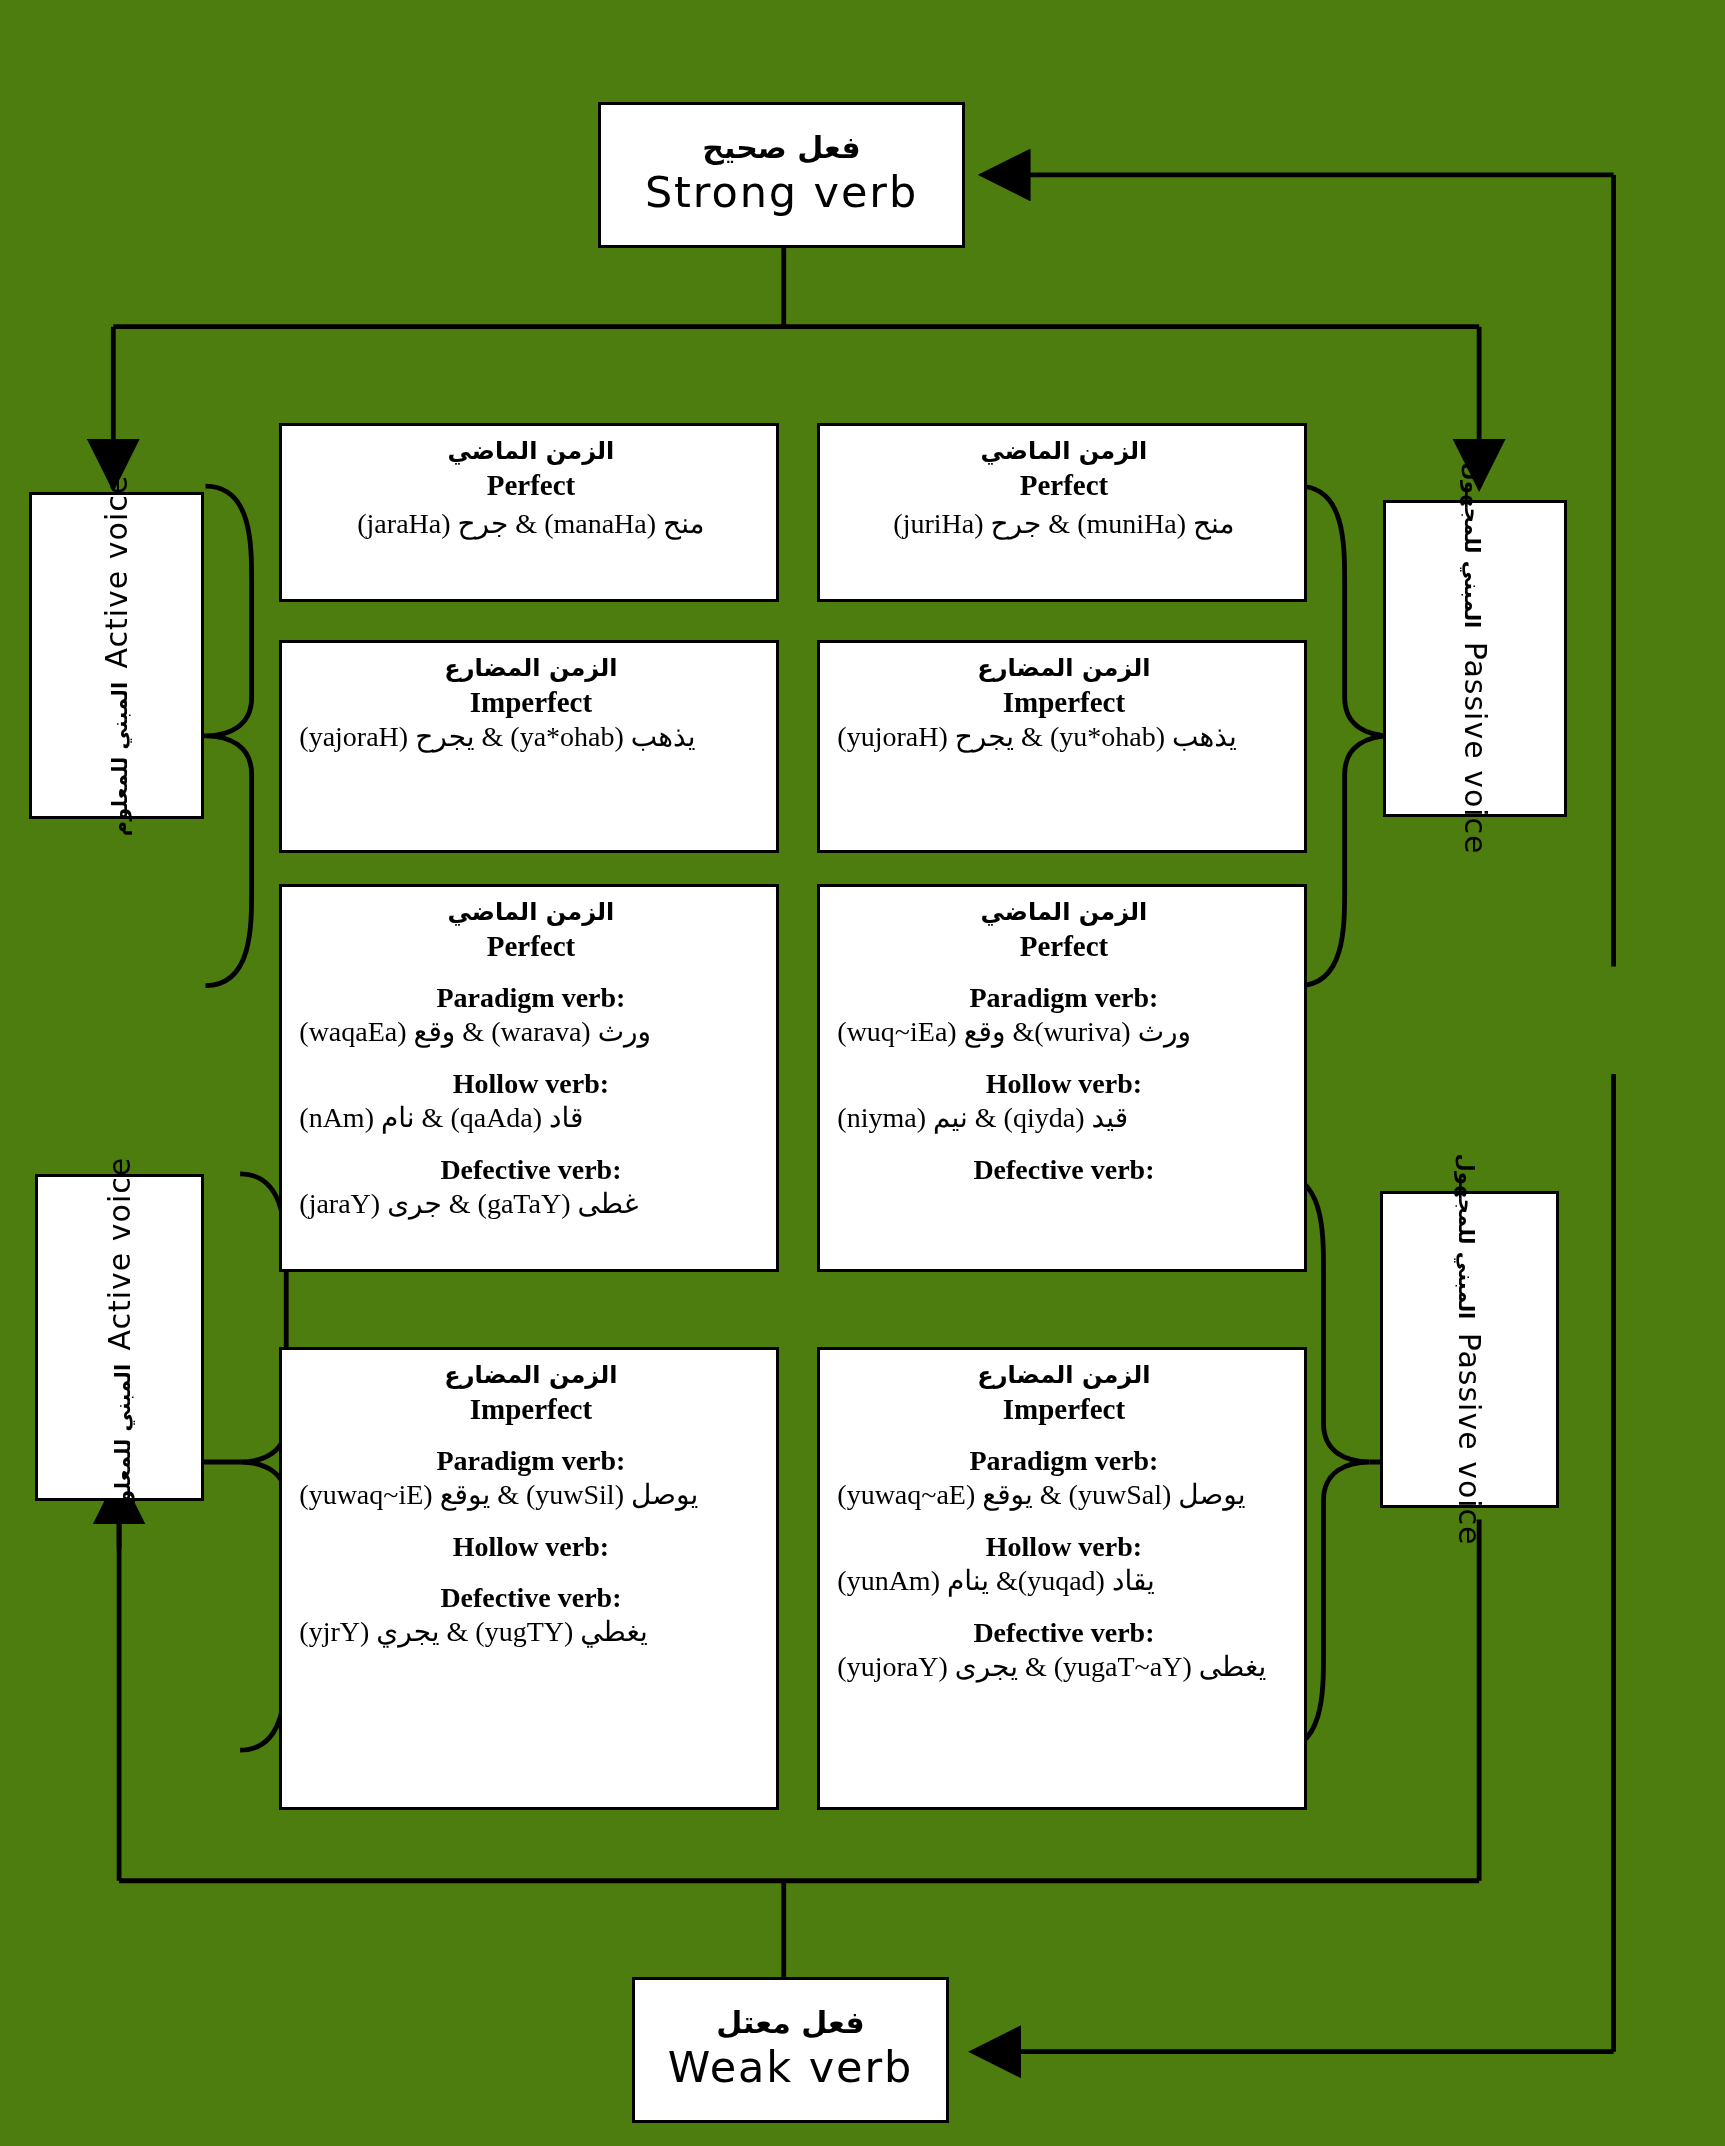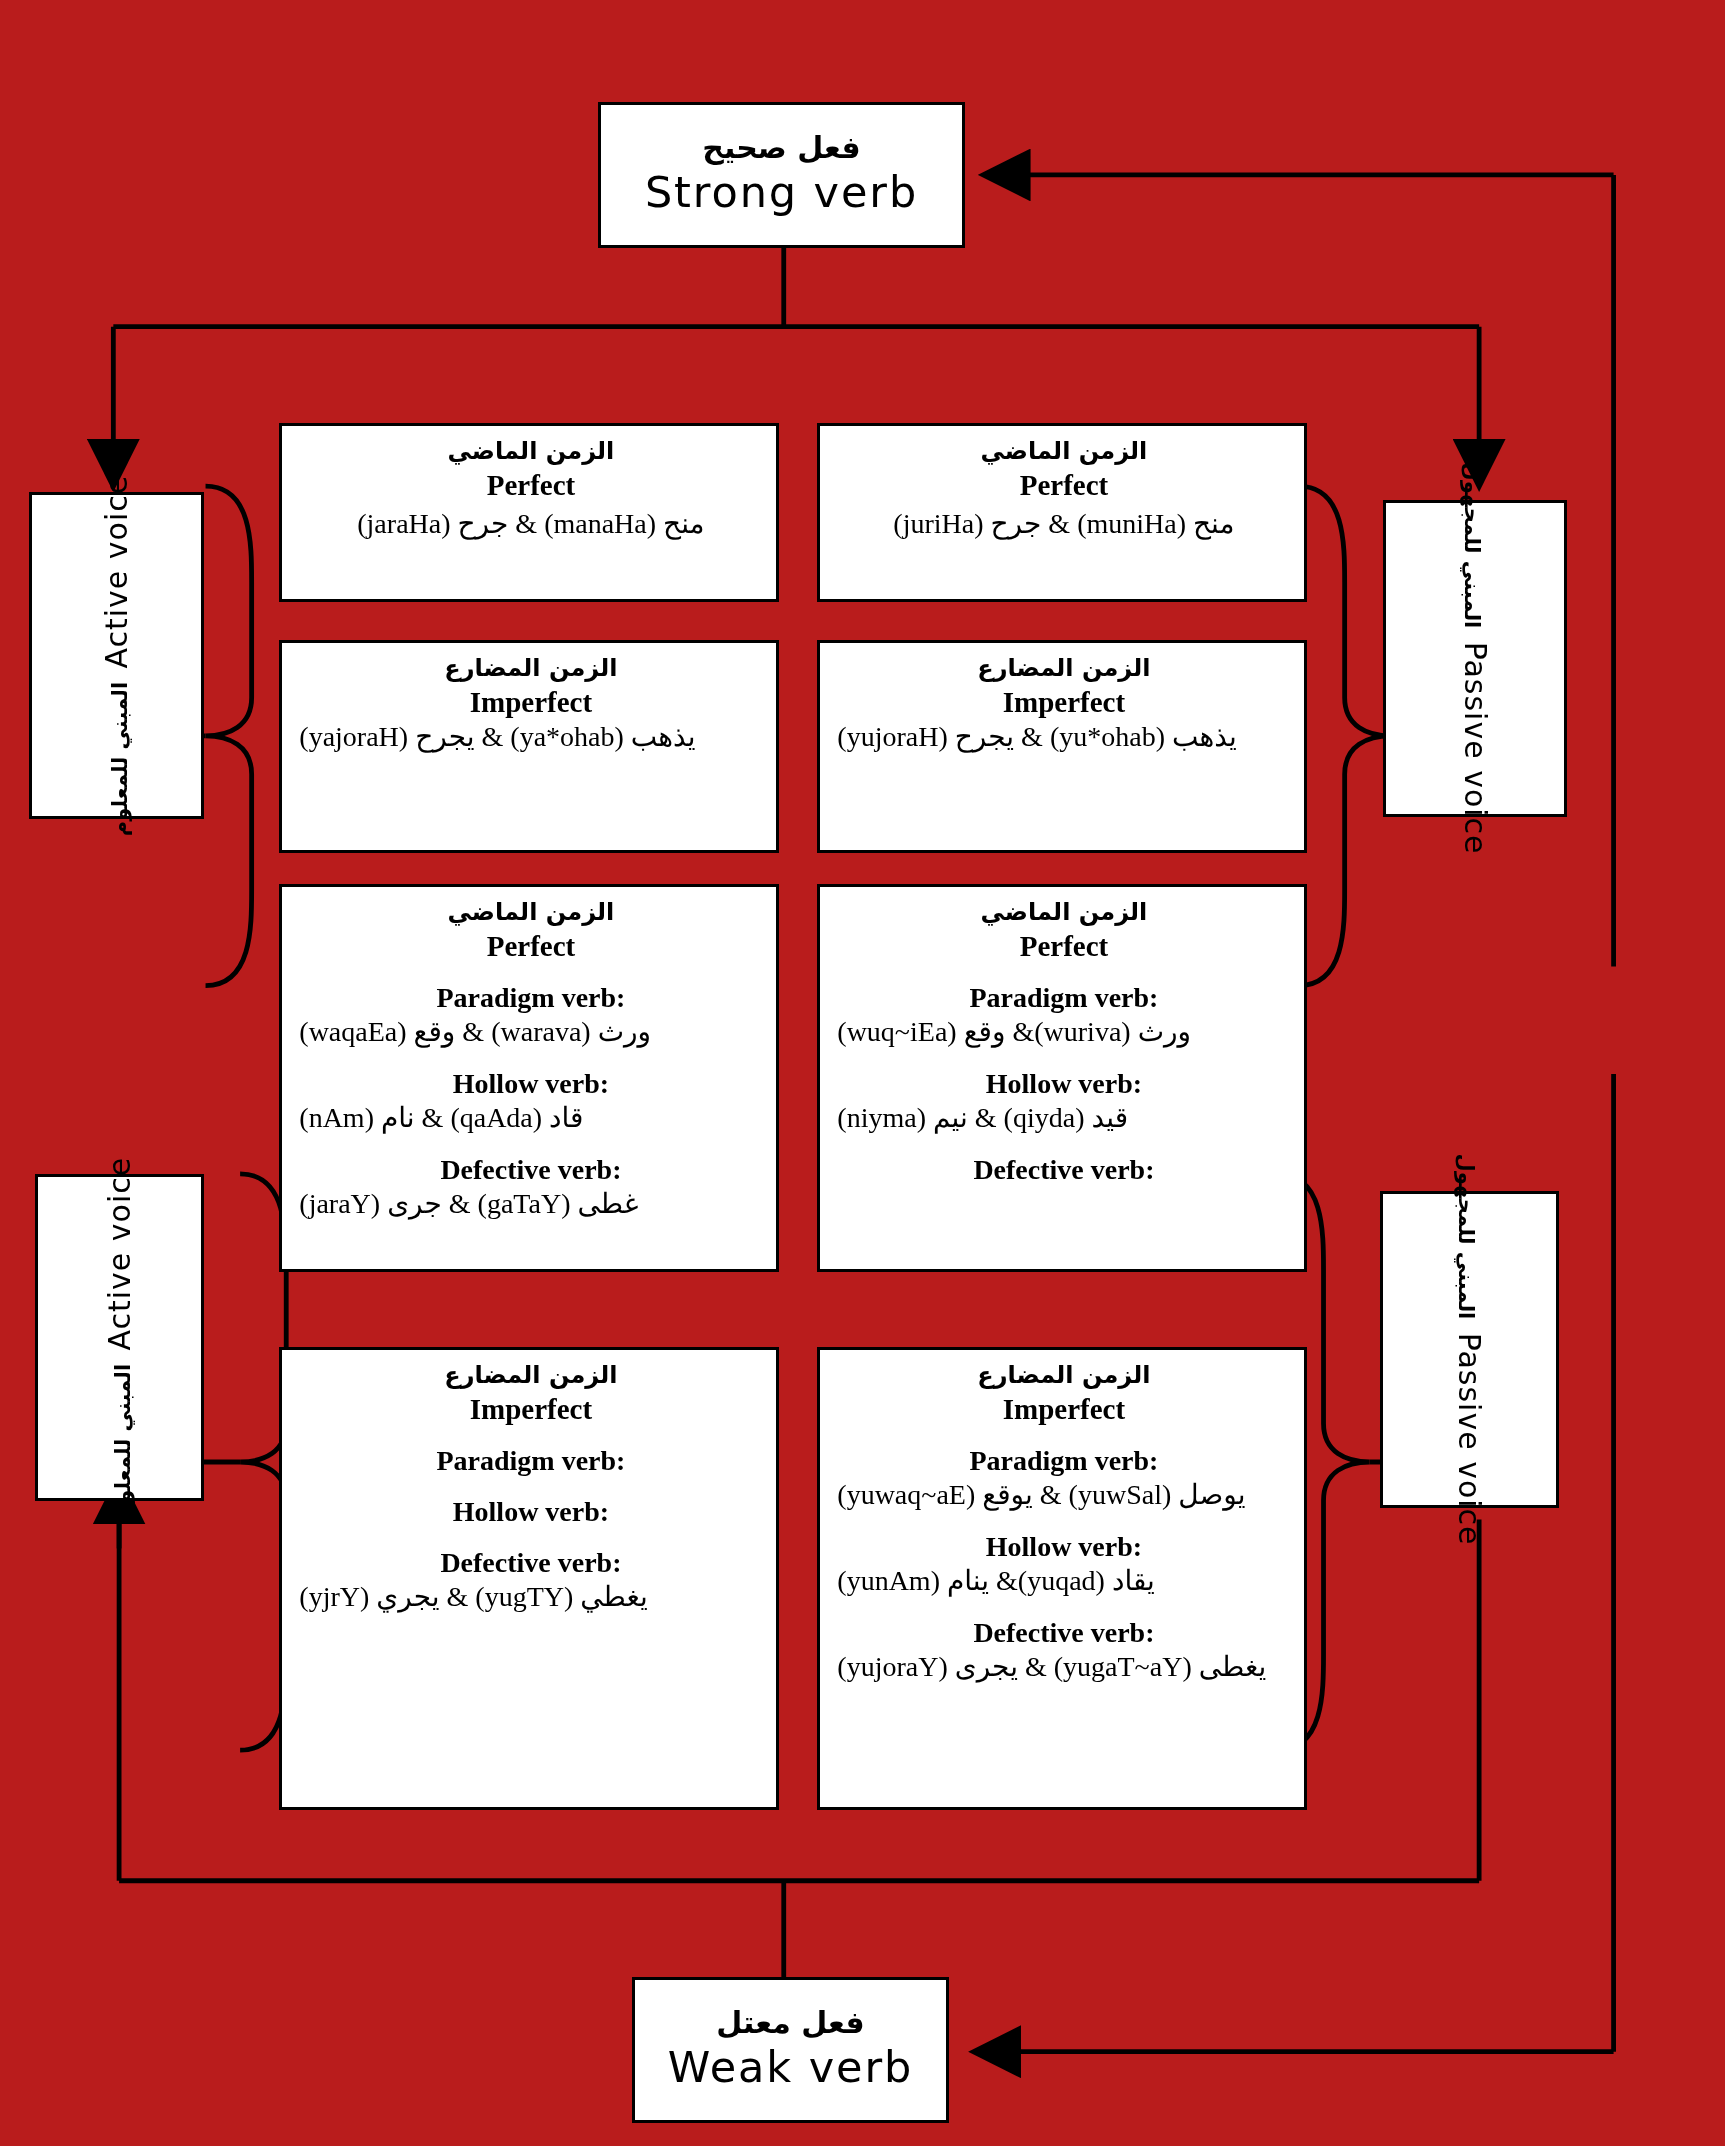--- a/index.html
+++ b/index.html
@@ -5,21 +5,21 @@
   html,body{margin:0;padding:0;background:#ffffff;}
   body{
     font-family:"Liberation Serif", serif;
     color:#000;
     -webkit-font-smoothing:antialiased;
   }
   #stage{
     position:relative;
     width:1725px;
     height:2146px;
-    background:#b91c1c;
+    background:#4d7c0f;
     overflow:hidden;
   }
   #wires{
     position:absolute;
     left:0; top:0;
     width:1725px; height:2146px;
     pointer-events:none;
   }
 
   
@@ -278,20 +278,21 @@
     <div class="ex">قيد (qiyda) &amp; نيم (niyma)</div>
     <div class="lbl">Defective verb:</div>
   </div>
 
   <div class="box cell" style="left:279px; top:1347px; width:500px; height:463px;">
     <div class="hdr">
       <div class="ar-h">الزمن المضارع</div>
       <div class="en-h">Imperfect</div>
     </div>
     <div class="lbl">Paradigm verb:</div>
+    <div class="ex"> يوصل (yuwSil) &amp; يوقع (yuwaq~iE)</div>
     <div class="lbl">Hollow verb:</div>
     <div class="lbl">Defective verb:</div>
     <div class="ex">يغطي  (yugTY) &amp; يجري (yjrY)</div>
   </div>
 
   <div class="box cell" style="left:817px; top:1347px; width:490px; height:463px;">
     <div class="hdr">
       <div class="ar-h">الزمن المضارع</div>
       <div class="en-h">Imperfect</div>
     </div>

